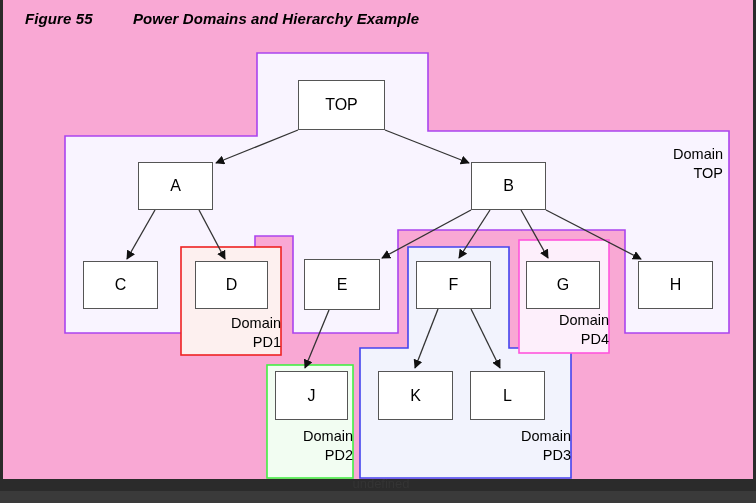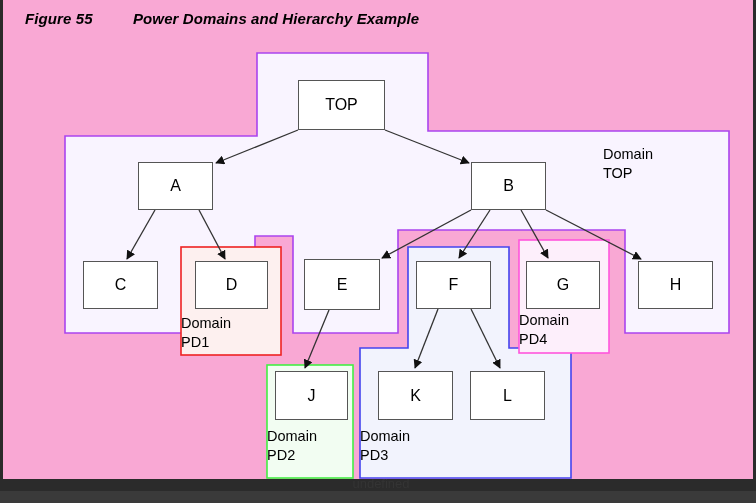--- a/index.html
+++ b/index.html
@@ -45,21 +45,21 @@
     background: #ffffff;
     box-sizing: border-box;
     display: flex;
     align-items: center;
     justify-content: center;
     font-size: 16px;
     color: #000;
   }
   .dom-label {
     position: absolute;
-    text-align: left;
+    text-align: right;
     font-size: 14.5px;
     line-height: 19px;
     color: #000;
     white-space: pre-line;
   }
   #footer-bar {
     position: absolute;
     left: 0;
     bottom: 0;
     width: 756px;

